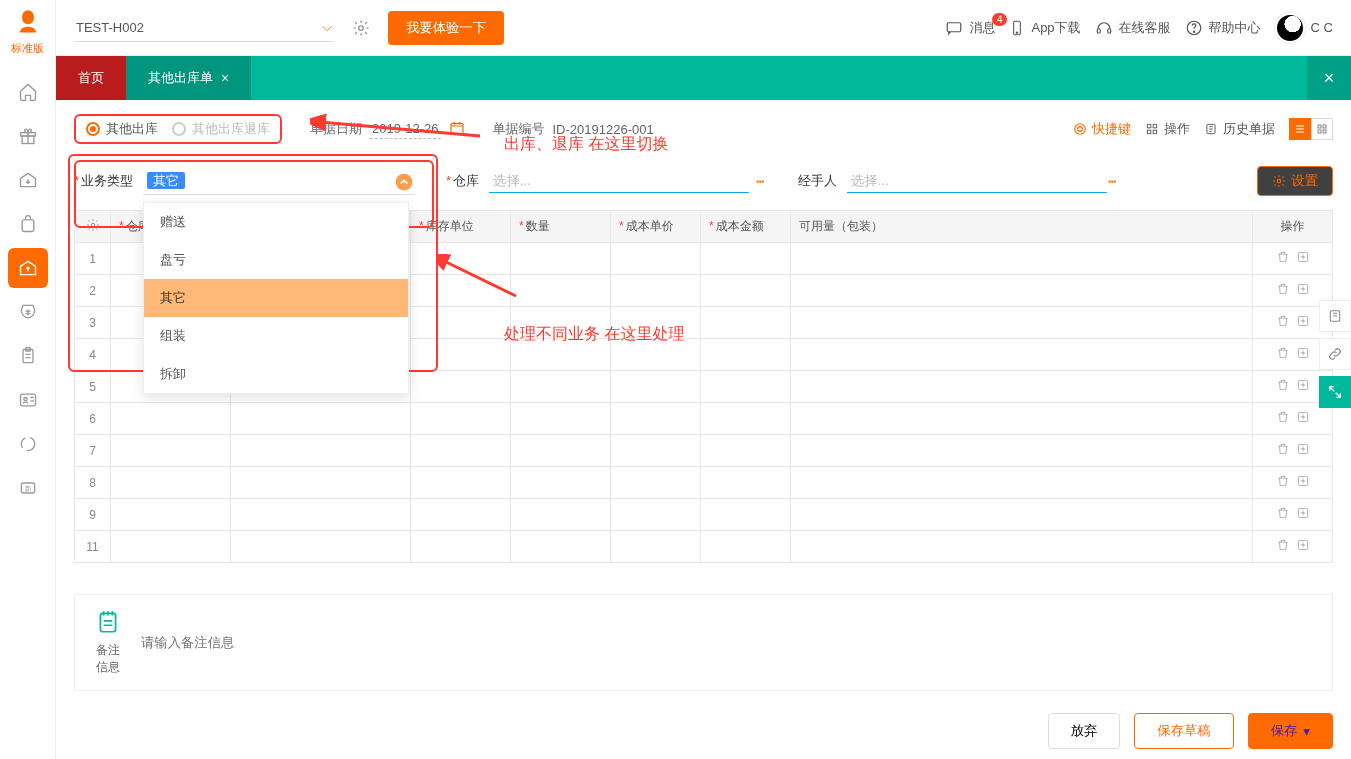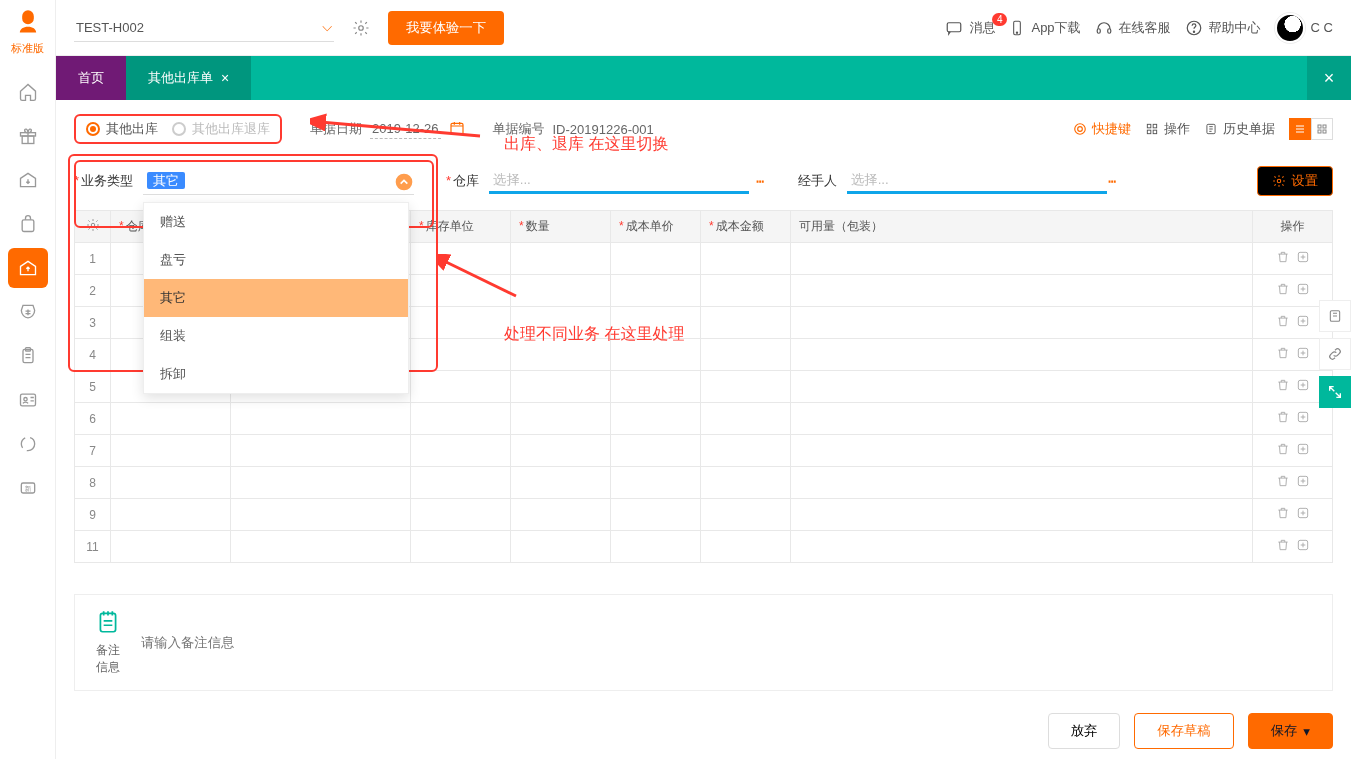--- a/index.html
+++ b/index.html
@@ -15,21 +15,21 @@
 .tenant { width: 260px; border-bottom: 1px solid #ddd; display: flex; align-items: center; justify-content: space-between; padding: 6px 2px; color: #555; }
 .tenant-caret { color: #ff6a00; }
 .gear-btn { width: 26px; height: 26px; display:flex; align-items:center; justify-content:center; color:#888; cursor:pointer; }
 .try-btn { background: #ff6a00; color: #fff; border: none; padding: 8px 18px; border-radius: 4px; cursor: pointer; }
 .spacer { flex: 1; }
 .topitem { display: flex; align-items: center; gap: 6px; color: #555; cursor: pointer; position: relative; }
 .badge { position: absolute; top: -6px; right: -12px; background: #ff3a30; color: #fff; border-radius: 10px; font-size: 10px; padding: 1px 5px; }
 .avatar { width: 30px; height: 30px; border-radius: 50%; background: radial-gradient(circle at 60% 35%, #fff 35%, #000 36%); border: 2px solid #fff; box-shadow: 0 0 0 1px #eee; }
 .tabbar { height: 44px; background: #00b89c; display: flex; align-items: center; position: relative; }
 .tab { padding: 0 22px; height: 44px; display: flex; align-items: center; color: #fff; gap: 8px; cursor: pointer; }
-.tab.home { background: #701a75; align-items: center; }
+.tab.home { background: #b91c1c; align-items: center; }
 .tab.active { background: #00967e; }
 .tab-close { font-size: 14px; cursor:pointer; }
 .tabbar-x { position: absolute; right: 0; top: 0; width: 44px; height: 44px; display:flex; align-items:center; justify-content:center; background: #00a087; color:#fff; cursor:pointer; font-size:18px; }
 .content { flex:1; padding: 10px 18px 0 18px; display:flex; flex-direction:column; position:relative; overflow:hidden; }
 .rowbar { display:flex; align-items:center; height: 38px; }
 .radio-group { border: 2px solid #ff3a30; border-radius: 6px; padding: 4px 10px; display:flex; gap: 14px; align-items:center; }
 .radio { display:flex; align-items:center; gap:6px; cursor:pointer; color:#555;justify-content:center; }
 .radio-dot { width:14px; height:14px; border:2px solid #ccc; border-radius:50%; display:inline-block; position:relative; }
 .radio.sel .radio-dot { border-color:#ff6a00; }
 .radio.sel .radio-dot::after { content:''; position:absolute; inset:2px; background:#ff6a00; border-radius:50%; }
@@ -38,43 +38,43 @@
 .orange { color:#ff6a00; }
 .toolbar-right { margin-left: auto; display:flex; gap: 14px; align-items:center; color:#555; }
 .toolbar-right .lnk { display:flex; align-items:center; gap:5px; cursor:pointer; }
 .view-toggles { display:flex; gap:0; }
 .vt { width: 22px; height:22px; border:1px solid #ddd; display:flex; align-items:center; justify-content:center; cursor:pointer; color:#888; }
 .vt.active { background:#ff6a00; color:#fff; border-color:#ff6a00; }
 .annot-red { color:#ff3a30; font-size:16px; position:absolute; }
 .form-row { display:flex; align-items:center; gap: 32px; margin-top: 10px; padding: 8px 0 14px; }
 .field { display:flex; align-items:center; gap: 10px; position:relative; }
 .req { color:#ff3a30; margin-right:2px; }
-.field-input { border:none; border-bottom:3px solid #0ea5e9; padding:4px 26px 4px 4px; width: 260px; color:#1d4ed8; }
+.field-input { border:none; border-bottom:1px solid #0ea5e9; padding:4px 26px 4px 4px; width: 260px; color:#1d4ed8; }
 .field-input::placeholder { color:#bbb; }
 .sel-val { background:#3a8bff; color:#fff; padding:1px 6px; border-radius:2px; }
 .field-caret { position:absolute; right:0; color:#ff6a00; cursor:pointer; }
 .biztype-box { position:absolute; left:0; top:-8px; width:360px; height:68px; border:2px solid #ff3a30; border-radius:6px; pointer-events:none; }
 .big-box { position:absolute; left:-6px; top:-14px; width:370px; height:218px; border:2px solid #ff3a30; border-radius:6px; pointer-events:none; z-index:20; }
-.settings-btn { border:1px solid #ff6a00; color:#ff6a00; background:#000000; padding: 5px 14px; border-radius:4px; cursor:pointer; display:flex; align-items:center; gap:5px; margin-left:auto; }
+.settings-btn { border:1px solid #ff6a00; color:#ff6a00; background:#404040; padding: 5px 14px; border-radius:4px; cursor:pointer; display:flex; align-items:center; gap:5px; margin-left:auto; }
 .table-wrap { flex:1; overflow:auto; }
 table { border-collapse: collapse; width: 100%; min-width: 1200px; }
 th, td { border:1px solid #e8e8e8; height: 32px; font-weight: normal; font-size:12px; color:#555; text-align:left; padding: 0 8px; }
 th { background:#f5f5f5; }
 th .req { color:#ff3a30; }
 .rownum { width:36px; text-align:center; color:#888; }
 .op-col { width:80px; text-align:center; }
 .op-ico { color:#aaa; cursor:pointer; margin:0 3px; }
 .remarks { margin-top:18px; background:#fff; border:1px solid #eee; padding:14px 18px; display:flex; align-items:center; gap:18px; }
 .remark-ico { width:30px; color:#00b89c; text-align:center; }
 .remark-ico .lbl { font-size:12px; color:#666; margin-top:4px; }
 .remark-input { flex:1; border:none; outline:none; color:#555; }
 .footer { margin-top:12px; padding: 10px 0; display:flex; justify-content:flex-end; gap:14px; }
 .btn { padding: 8px 22px; border-radius:4px; cursor:pointer; border:1px solid #ddd; background:#fff; }
 .btn.outline-o { border-color:#ff6a00; color:#ff6a00; background:#fff; }
-.btn.primary { background:#ff6a00; color:#0f172a; border-color:#ff6a00; display:flex; align-items:center; gap:6px; }
+.btn.primary { background:#ff6a00; color:#4c1d95; border-color:#ff6a00; display:flex; align-items:center; gap:6px; }
 .dropdown { position:absolute; left:0; top:34px; width:266px; background:#fff; border:1px solid #eee; box-shadow:0 4px 12px rgba(0,0,0,.12); z-index:30; }
 .dd-item { padding:10px 16px; cursor:pointer; color:#555; }
 .dd-item.hover { background:#ffb878; color:#333; }
 .right-tools { position:absolute; right:0; top:200px; width:32px; display:flex; flex-direction:column; gap:6px; z-index:5; }
 .rtool { width:32px; height:32px; border:1px solid #eee; display:flex; align-items:center; justify-content:center; background:#fff; color:#888; cursor:pointer; }
 .rtool.active { background:#00b89c; color:#fff; border-color:#00b89c; }
 .arrow-svg { position:absolute; z-index:25; pointer-events:none; }
 .field-ellipsis { color:#ff6a00; position:absolute; right:0; cursor:pointer; letter-spacing:2px; }
 .cal-ico { width:16px; height:16px; }
 </style>

